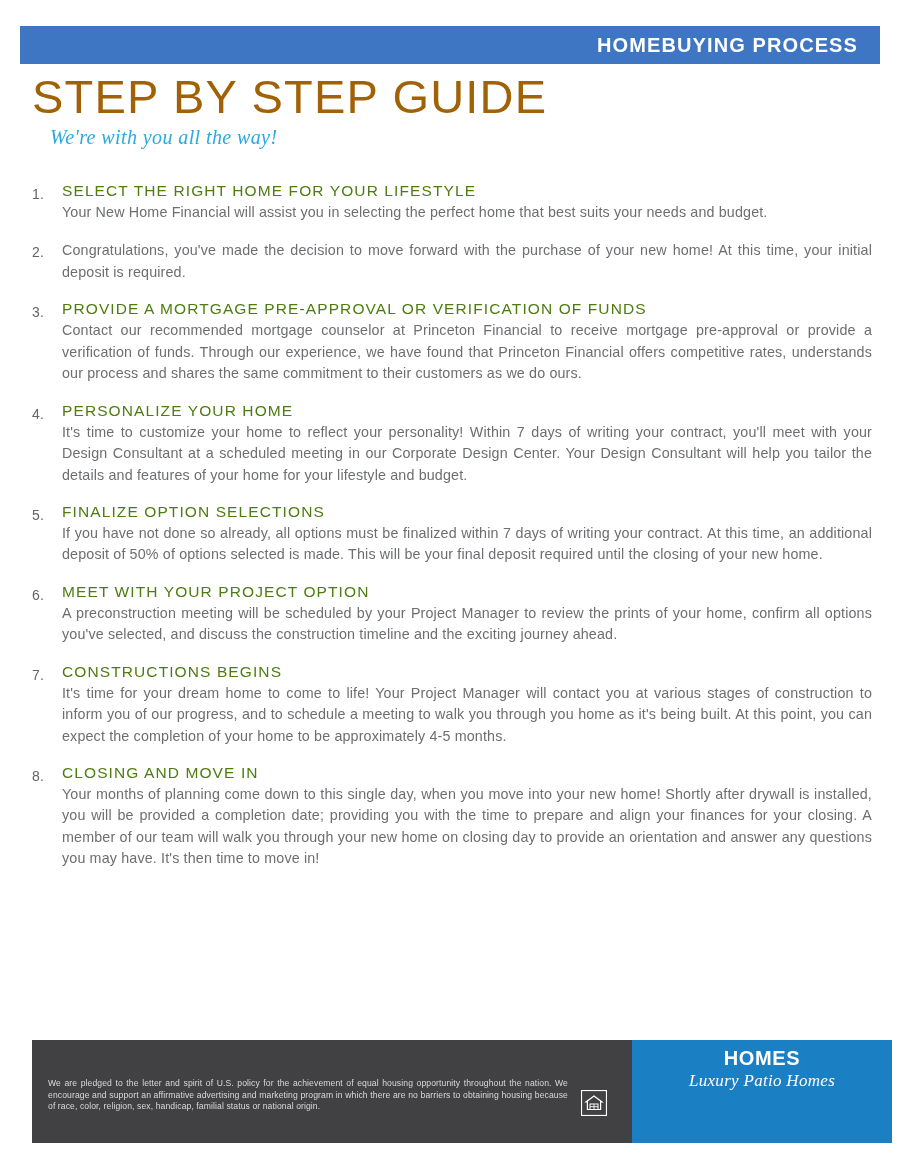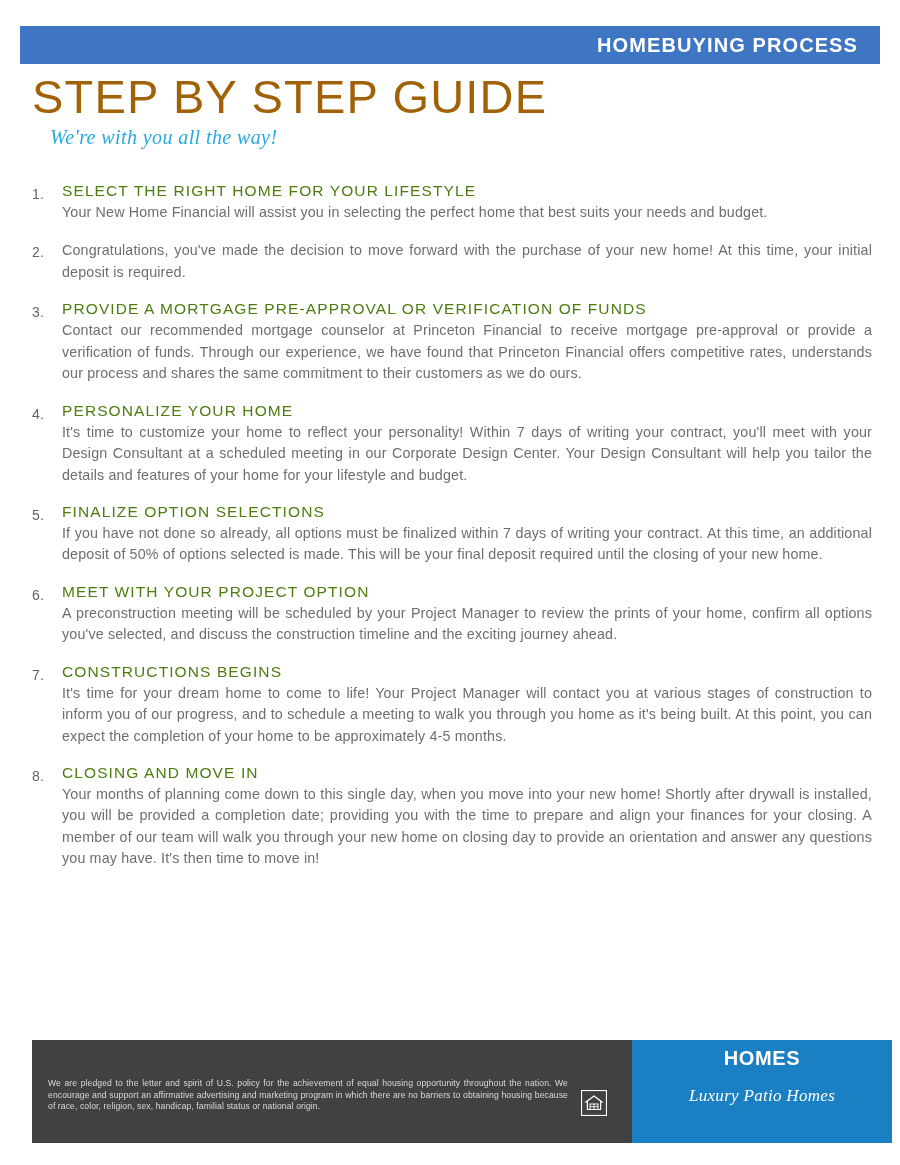--- a/index.html
+++ b/index.html
@@ -174,21 +174,21 @@
     font-weight: bold;
     letter-spacing: 0.6px;
     line-height: 1;
     margin-top: -2px;
   }
   .brand-3 {
     font-family: "Liberation Serif", serif;
     font-style: italic;
     font-size: 17px;
     letter-spacing: 0.3px;
-    margin-top: 18px;
+    margin-top: 3px;
   }
 </style>
 </head>
 <body>
 
 <div class="page">
 
   <div class="left-bar"></div>
 
   <div class="header-band">

